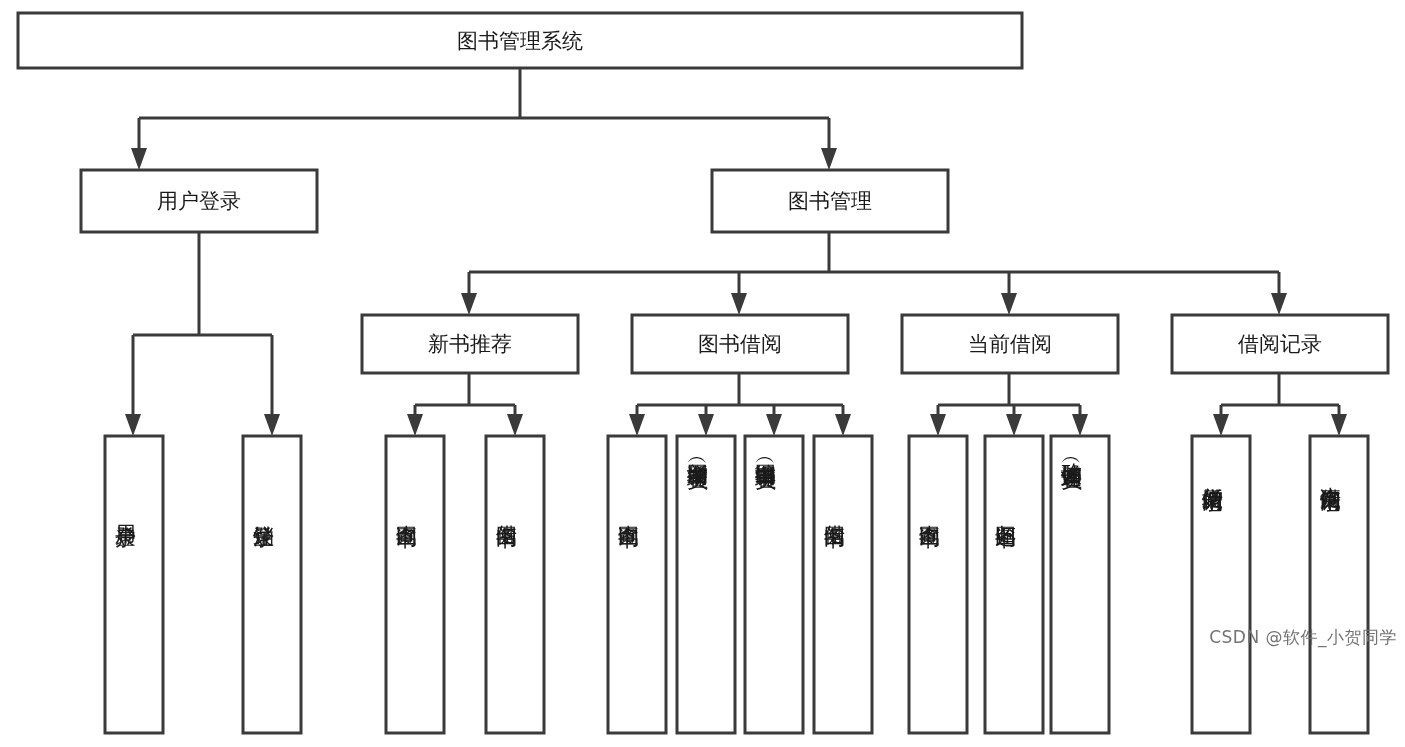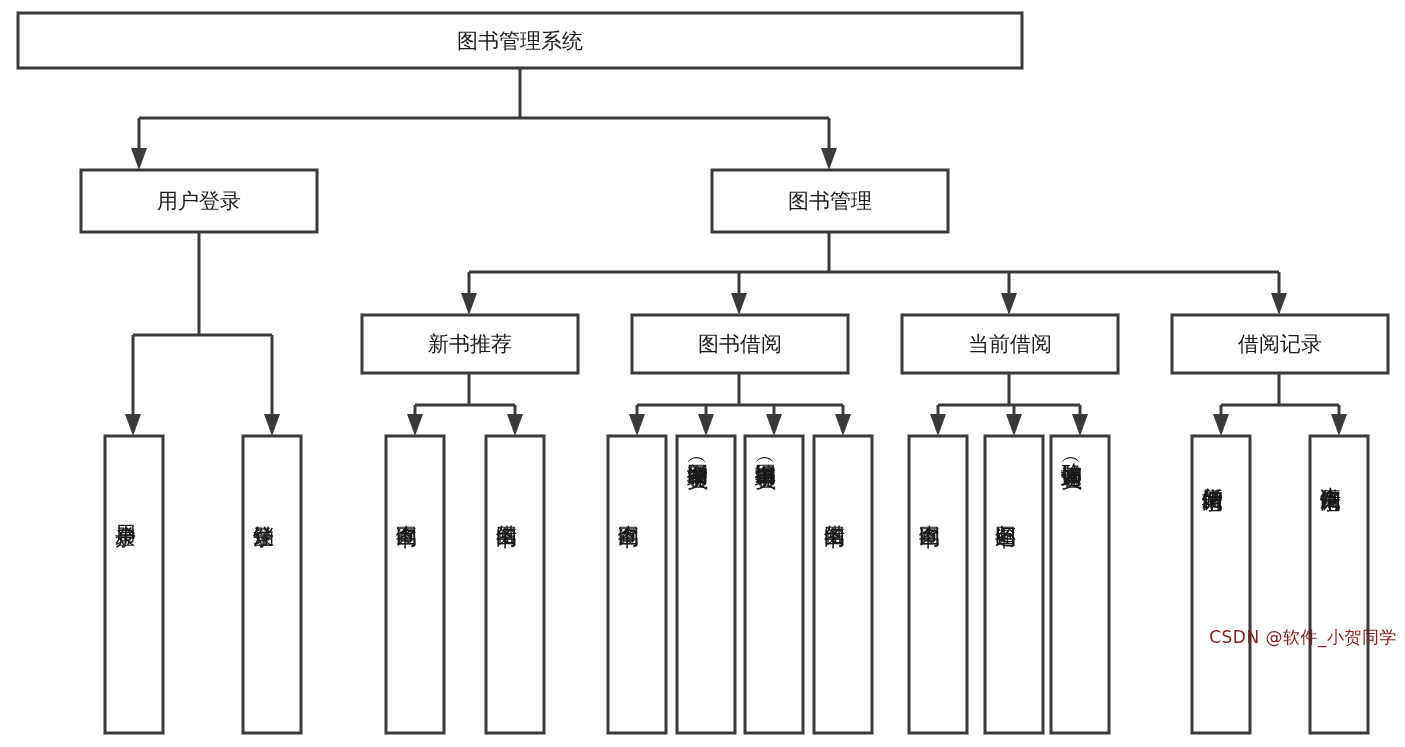--- a/index.html
+++ b/index.html
@@ -61,21 +61,21 @@
     white-space: nowrap;
     text-align: start;
     pointer-events: none;
   }
   .watermark {
     position: absolute;
     right: 8px;
     bottom: 6px;
     font-family: "DejaVu Sans", "Liberation Sans", sans-serif;
     font-size: 17px;
-    color: #7f1d1d;
+    color: #737373;
     letter-spacing: 0.5px;
     white-space: nowrap;
   }
 </style>
 </head>
 <body>
 
 <div id="diagram-root">
 
   <svg class="flow" viewBox="0 0 1405 747">

